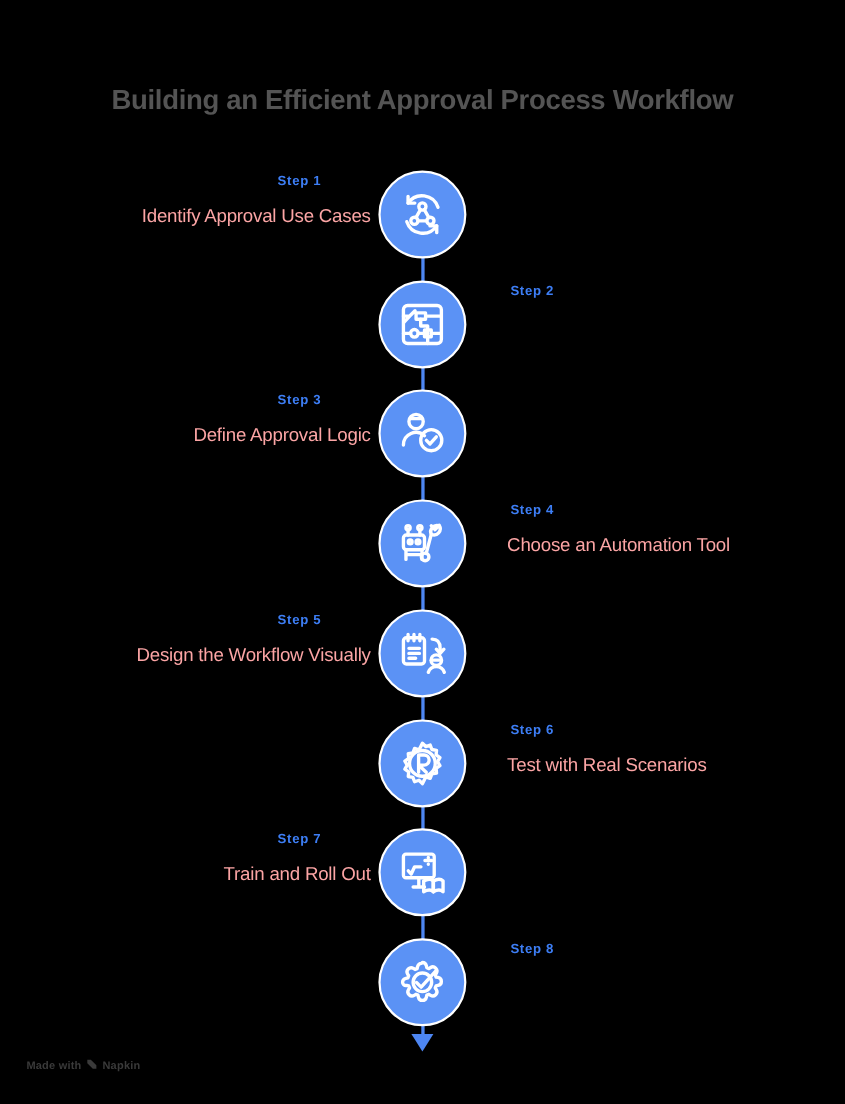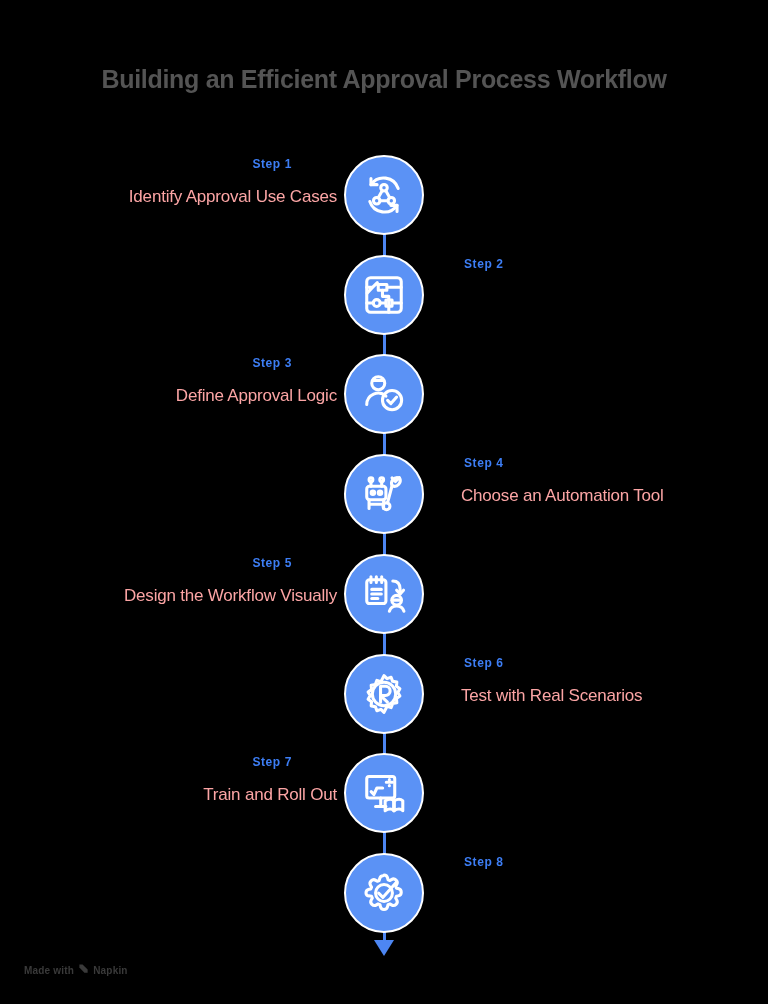--- a/index.html
+++ b/index.html
@@ -7,21 +7,21 @@
     width:768px; height:1004px;
     background:#000;
     font-family:"Liberation Sans", sans-serif;
     overflow:hidden;
   }
   #root { position:relative; width:768px; height:1004px; }
 
   
   .title {
     position:absolute;
-    top:65px; left:0; width:768px;
+    top:77px; left:0; width:768px;
     text-align:center;
     font-size:25px;
     font-weight:bold;
     letter-spacing:-0.3px;
     color:#545454;
   }
 
   
   .spine {
     position:absolute;
@@ -74,21 +74,21 @@
     letter-spacing:-0.2px;
     white-space:nowrap;
   }
   .text-block.left .step-desc  { margin-right:-45px; }
   .text-block.right .step-desc { margin-left:-3px; }
 
   
   .footer {
     position:absolute;
     left:24px; bottom:28px;
-    display:flex; align-items:flex-end; gap:4px;
+    display:flex; align-items:center; gap:4px;
     font-size:10px; font-weight:bold;
     color:#3a3a3a;
     letter-spacing:0.2px;
   }
   .footer svg { width:11px; height:11px; }
 </style>
 </head>
 <body>
 
 <div id="root">

